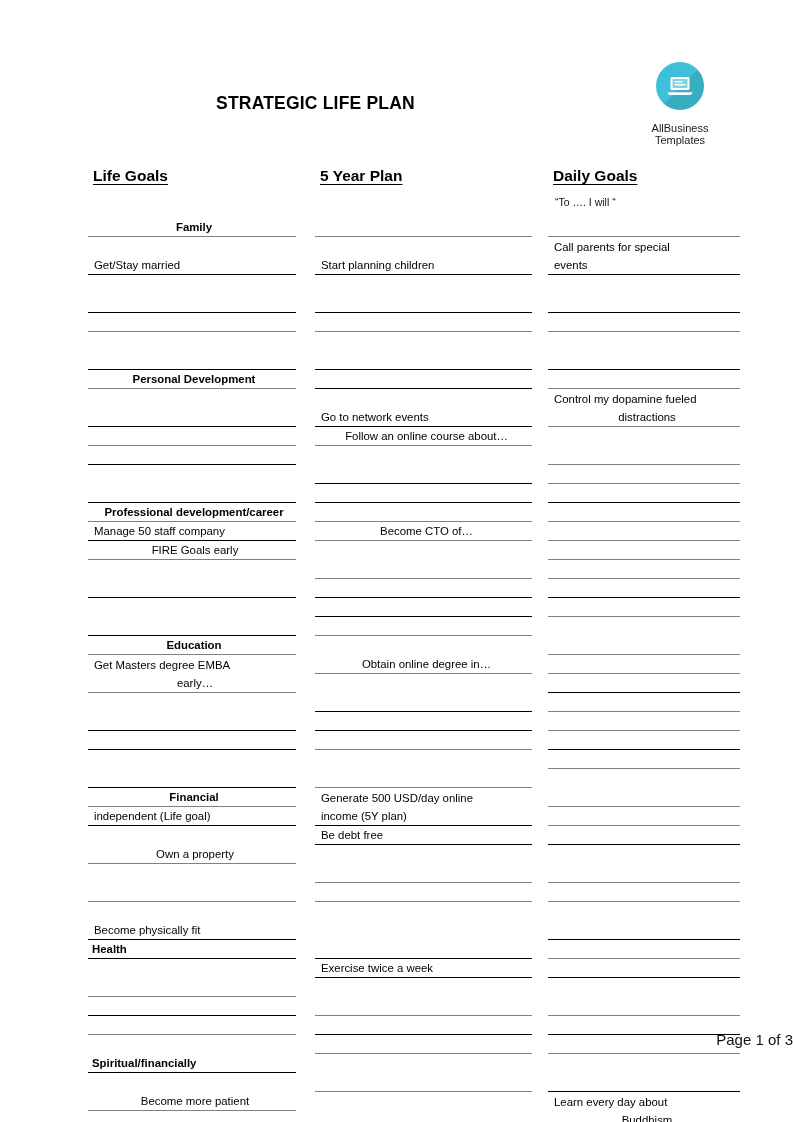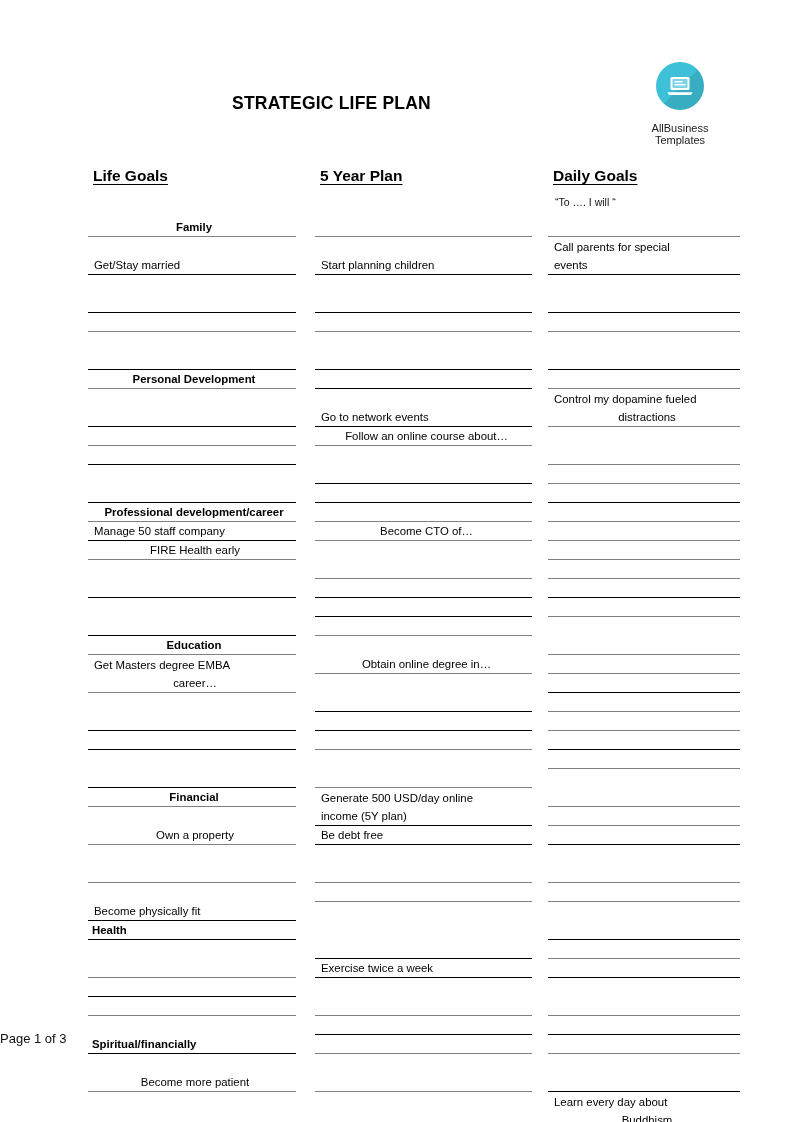--- a/index.html
+++ b/index.html
@@ -24,21 +24,20 @@
   .doc-title {
     position: absolute;
     left: 0;
     top: 93px;
     width: 631px;
     text-align: center;
     font-size: 17.5px;
     font-weight: bold;
     letter-spacing: 0.2px;
     color: #000;
-    margin-left: 16px;
   }
   .brand {
     position: absolute;
     left: 648px;
     top: 62px;
     width: 64px;
     text-align: center;
   }
   .brand-mark {
     width: 48px;
@@ -118,22 +117,22 @@
     left: 4px;
   }
   .row .txt.indent { left: 6px; }
 
   
   .footer {
     position: absolute;
     left: 0;
     top: 1031px;
     width: 793px;
-    text-align: left;
-    font-size: 13px;
+    text-align: right;
+    font-size: 15px;
     color: #111;
   }
 </style>
 </head>
 <body>
 
 <div class="page">
 
   <div class="doc-title">STRATEGIC LIFE PLAN</div>
 
@@ -205,61 +204,64 @@
       <div class="row rule-black">
         <span class="txt indent"></span>
       </div>
       <div class="row rule-gray cat">
         <span class="txt">Professional development/career</span>
       </div>
       <div class="row rule-black">
         <span class="txt indent">Manage 50 staff company</span>
       </div>
       <div class="row rule-gray">
-        <span class="txt indent">FIRE Health early</span>
+        <span class="txt indent">FIRE Goals early</span>
       </div>
       <div class="row rule-none">
         <span class="txt indent"></span>
       </div>
       <div class="row rule-black">
         <span class="txt indent"></span>
       </div>
       <div class="row rule-none">
         <span class="txt indent"></span>
       </div>
       <div class="row rule-black">
         <span class="txt indent"></span>
       </div>
       <div class="row rule-gray cat">
         <span class="txt">Education</span>
       </div>
       <div class="row rule-none">
         <span class="txt indent">Get Masters degree  EMBA</span>
       </div>
       <div class="row rule-gray">
-        <span class="txt indent">career…</span>
+        <span class="txt indent">early…</span>
       </div>
       <div class="row rule-none">
         <span class="txt indent"></span>
       </div>
       <div class="row rule-black">
         <span class="txt indent"></span>
       </div>
       <div class="row rule-black">
         <span class="txt indent"></span>
       </div>
       <div class="row rule-none">
         <span class="txt indent"></span>
       </div>
       <div class="row rule-black">
         <span class="txt indent"></span>
       </div>
       <div class="row rule-gray cat">
         <span class="txt">Financial</span>
       </div>
+      <div class="row rule-black">
+        <span class="txt indent">independent (Life goal)</span>
+      </div>
       <div class="row rule-none">
         <span class="txt indent"></span>
       </div>
       <div class="row rule-gray">
         <span class="txt indent">Own a property</span>
       </div>
       <div class="row rule-none">
         <span class="txt indent"></span>
       </div>
       <div class="row rule-gray">

